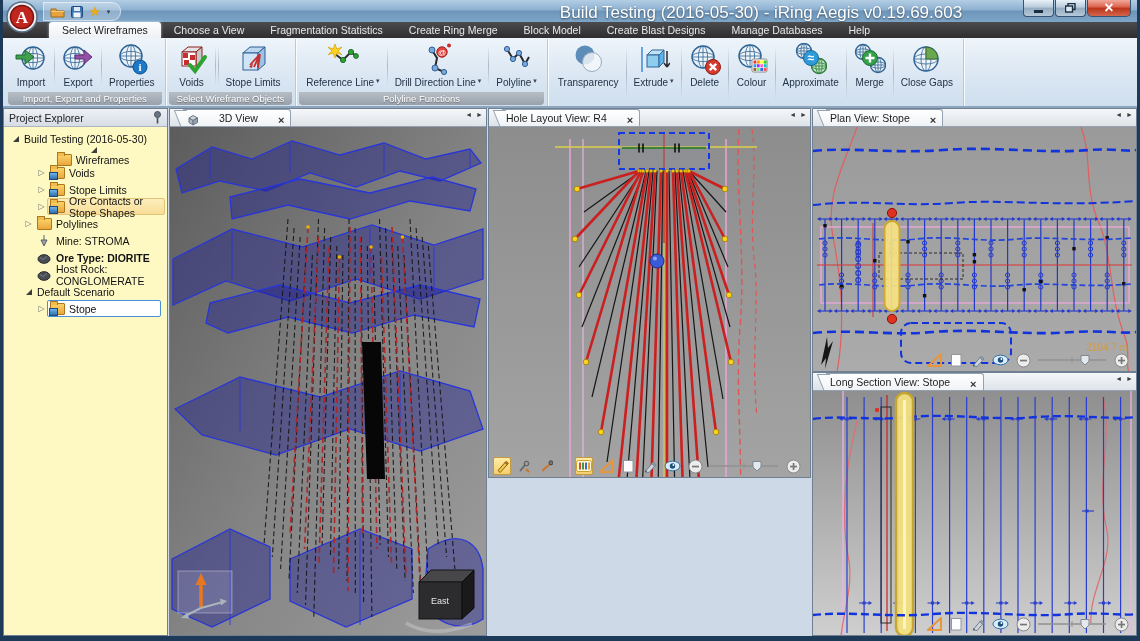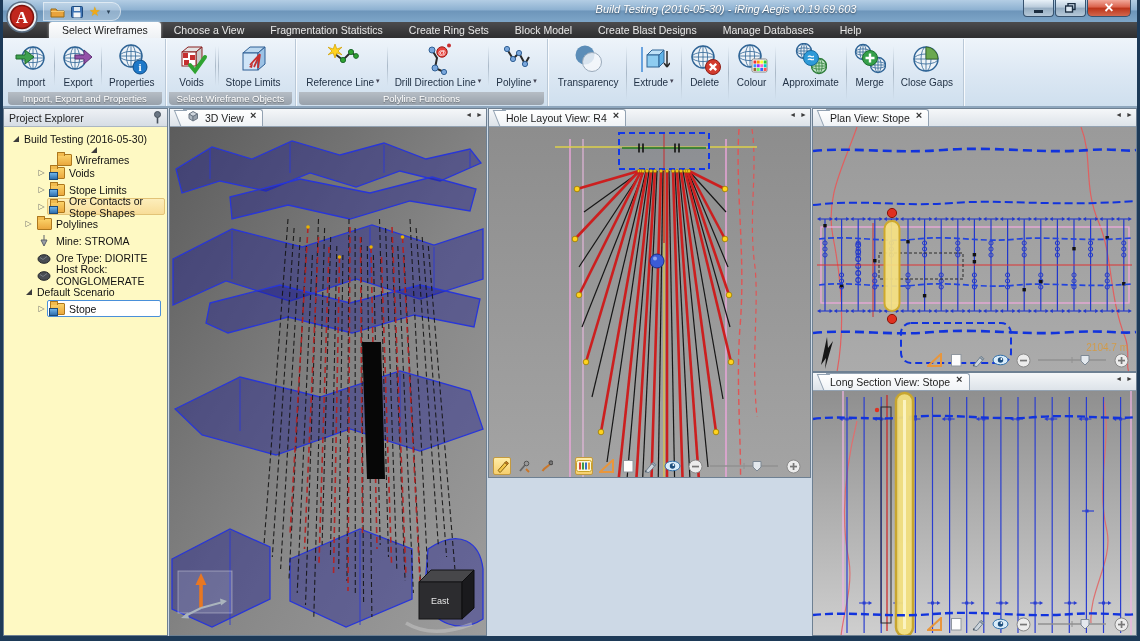--- a/index.html
+++ b/index.html
@@ -8,22 +8,22 @@
     background:#cdd9e6;font-family:"Liberation Sans",sans-serif;overflow:hidden;-webkit-font-smoothing:antialiased;}
   
   .titlebar{position:absolute;left:0;top:0;right:0;height:22px;
     background:linear-gradient(#b3cde4,#8db1d1 45%,#6d95ba 50%,#7ea6c8);border-bottom:1px solid #4f759a;}
   .app-logo{position:absolute;left:3px;top:1px;width:32px;height:32px;z-index:30;}
   .qat{position:absolute;left:40px;top:2px;height:17px;display:flex;align-items:center;gap:6px;
     padding:0 10px 0 6px;background:rgba(255,255,255,.25);border:1px solid rgba(255,255,255,.5);
     border-radius:0 9px 9px 0;}
   .qat .star{color:#f0a818;font-size:13px;line-height:13px;text-shadow:0 0 1px #9a6;}
   .qat .chev{font-size:7px;color:#2b4257;}
-  .title-text{position:absolute;top:3px;left:723px;transform:translateX(-50%);font-size:11px;color:#fff;
-    text-shadow:0 1px 2px rgba(0,0,0,.55);white-space:nowrap;font-style:italic;}
+  .title-text{position:absolute;top:3px;left:758px;transform:translateX(-50%);font-size:17px;color:#fff;
+    text-shadow:0 1px 2px rgba(0,0,0,.55);white-space:nowrap;}
   .winbtns{position:absolute;right:6px;top:0;display:flex;}
   .winbtn{width:29px;height:16px;border:1px solid #37536f;border-top:none;display:flex;align-items:center;justify-content:center;
     background:linear-gradient(#e8f1f8,#b9cbdb 45%,#93abc0 50%,#b6c9d9);border-radius:0 0 4px 4px;margin-left:1px;color:#123;}
   .winbtn.close{width:42px;background:linear-gradient(#f2a99b,#d9604a 45%,#bb3218 50%,#d2664d);color:#fff;
     font-weight:bold;border-radius:0 0 5px 5px;}
   .winbtn .min-glyph{display:block;width:9px;height:3px;background:#1b2d40;margin-top:6px;}
   
   .menustrip{position:absolute;left:0;top:22px;right:0;height:16px;background:linear-gradient(#4c4c4e,#39393b 60%,#2e2e30);
     display:flex;align-items:flex-end;padding-left:46px;}
   .mtab{font-size:10.5px;color:#e8e8e8;padding:2px 13px 2px;cursor:default;white-space:nowrap;}
@@ -44,21 +44,21 @@
   .rdiv{width:1px;align-self:stretch;margin:5px 1px;background:linear-gradient(rgba(170,185,200,0),#aab9c8,rgba(170,185,200,0));}
   .rgroup-label{height:13px;line-height:13px;margin:0 1px 1px;background:linear-gradient(#b6bdc5,#98a1ab);
     border-radius:0 0 4px 4px;color:#fff;font-size:9.5px;text-align:center;text-shadow:0 1px 1px rgba(0,0,0,.35);
     padding:0 8px;white-space:nowrap;}
   
   .pane{position:absolute;box-sizing:border-box;border:1px solid #6e8092;background:#fff;overflow:hidden;}
   .tabbar{height:17px;background:linear-gradient(#f5f7f9,#dde3e9);border-bottom:1px solid #93a2b2;
     display:flex;align-items:flex-end;position:relative;}
   .vtab{position:relative;margin-left:13px;height:16px;line-height:16px;background:linear-gradient(#ffffff,#f0f3f6);
     border:1px solid #93a2b2;border-bottom:none;border-left:none;border-top-right-radius:3px;
-    padding:0 6px 0 4px;display:flex;align-items:flex-start;gap:6px;font-size:10.5px;color:#1c1c1c;z-index:2;margin-top:16px;}
+    padding:0 6px 0 4px;display:flex;align-items:flex-end;gap:20px;font-size:10.5px;color:#1c1c1c;z-index:2;margin-top:16px;}
   .vtab::before{content:"";position:absolute;left:-6px;top:0;bottom:0;width:12px;
     background:linear-gradient(#ffffff,#f0f3f6);border-left:1px solid #93a2b2;border-top:1px solid #93a2b2;
     transform:skewX(22deg);z-index:-1;}
   .vtab .tclose{font-weight:bold;font-size:11px;color:#333;line-height:11px;}
   .tabnav{position:absolute;right:3px;top:2px;display:flex;gap:4px;font-size:7px;color:#3a3a3a;align-items:center;}
   .vcontent{position:relative;}
   .vcontent svg{display:block;}
   
   .explorer{position:absolute;box-sizing:border-box;border:1px solid #6e8092;background:#fef9c3;}
   .exp-header{height:17px;background:linear-gradient(#eef1f5,#d6dde5);border-bottom:1px solid #aab6c2;
@@ -126,21 +126,21 @@
         <rect x="2.5" y="6.5" width="7" height="5" fill="#f2f5f8"></rect>
       </svg>
     <span class="star">★</span>
     <span class="chev">▾</span>
   </div>
 
   <div class="menustrip" id="menustrip">
       <div class="mtab active">Select Wireframes</div>
       <div class="mtab">Choose a View</div>
       <div class="mtab">Fragmentation Statistics</div>
-      <div class="mtab">Create Ring Sets</div>
+      <div class="mtab">Create Ring Merge</div>
       <div class="mtab">Block Model</div>
       <div class="mtab">Create Blast Designs</div>
       <div class="mtab">Manage Databases</div>
       <div class="mtab">Help</div>
     </div>
 
   <div class="ribbon" id="ribbon">
       <div class="rgroup">
         <div class="rbtns">
           <div class="rbtn">
@@ -490,21 +490,21 @@
           <span class="item-inner">
             <span class="fico">
               <svg width="15" height="14">
                 <line x1="7" y1="1" x2="7" y2="6" stroke="#5a6068"></line>
                 <polygon points="4,6 10,6 7,12" fill="#9aa0a8" stroke="#5a6068"></polygon>
               </svg>
             </span>
             <span>Mine: STROMA</span>
           </span>
         </div>
-        <div class="trow" style="padding-left: 17px;">
+        <div class="trow" style="padding-left: 17px; font-weight: bold;">
           <span class="texp"></span>
           <span class="item-inner">
             <span class="fico">
               <svg width="15" height="14">
                 <ellipse cx="7" cy="8" rx="6" ry="4.3" fill="#484d53" stroke="#24272b"></ellipse>
                 <path d="M3 6.5 l3 2 l4 -3" stroke="#757c84" fill="none"></path>
               </svg>
             </span>
             <span>Ore Type: DIORITE</span>
           </span>

